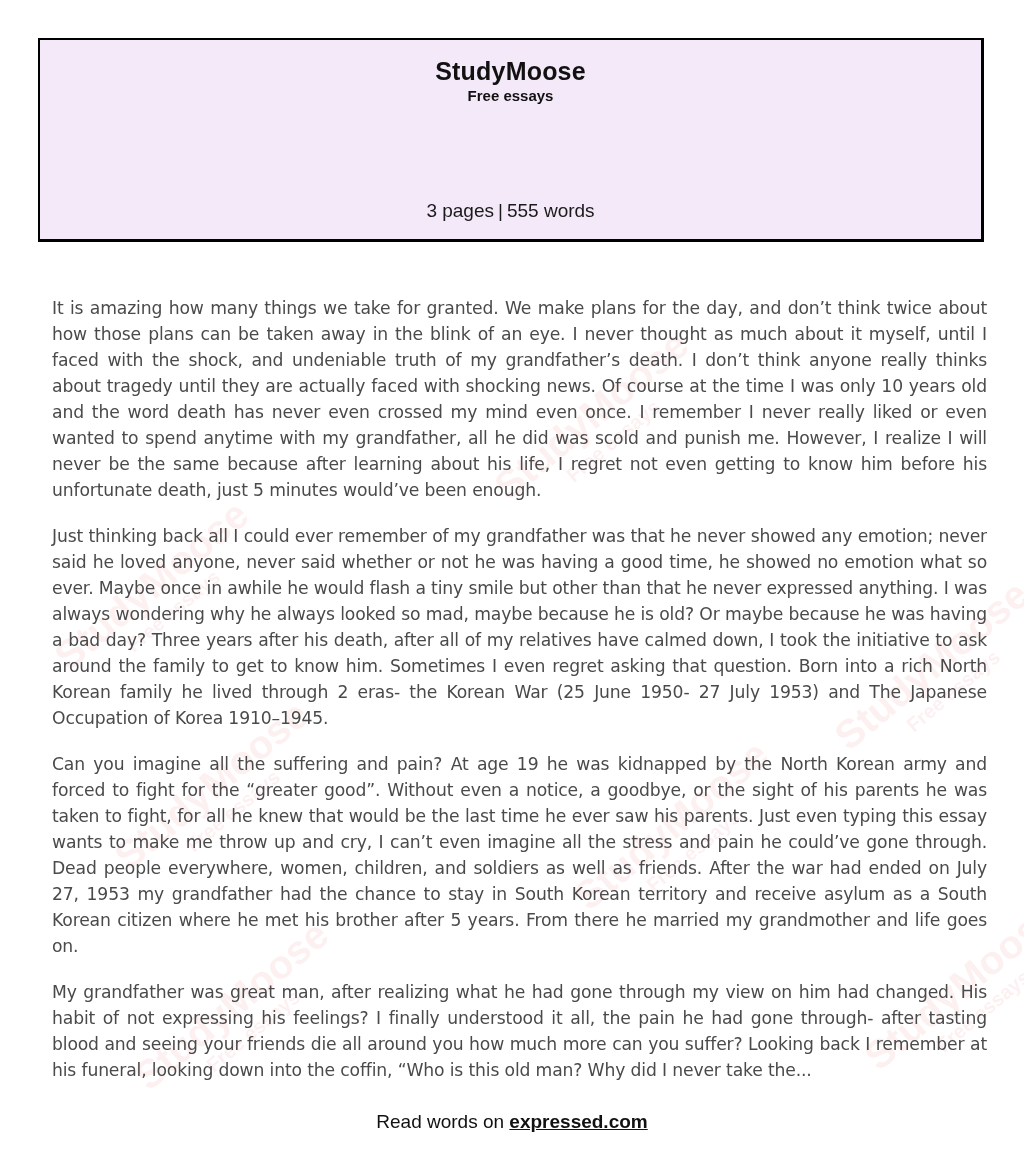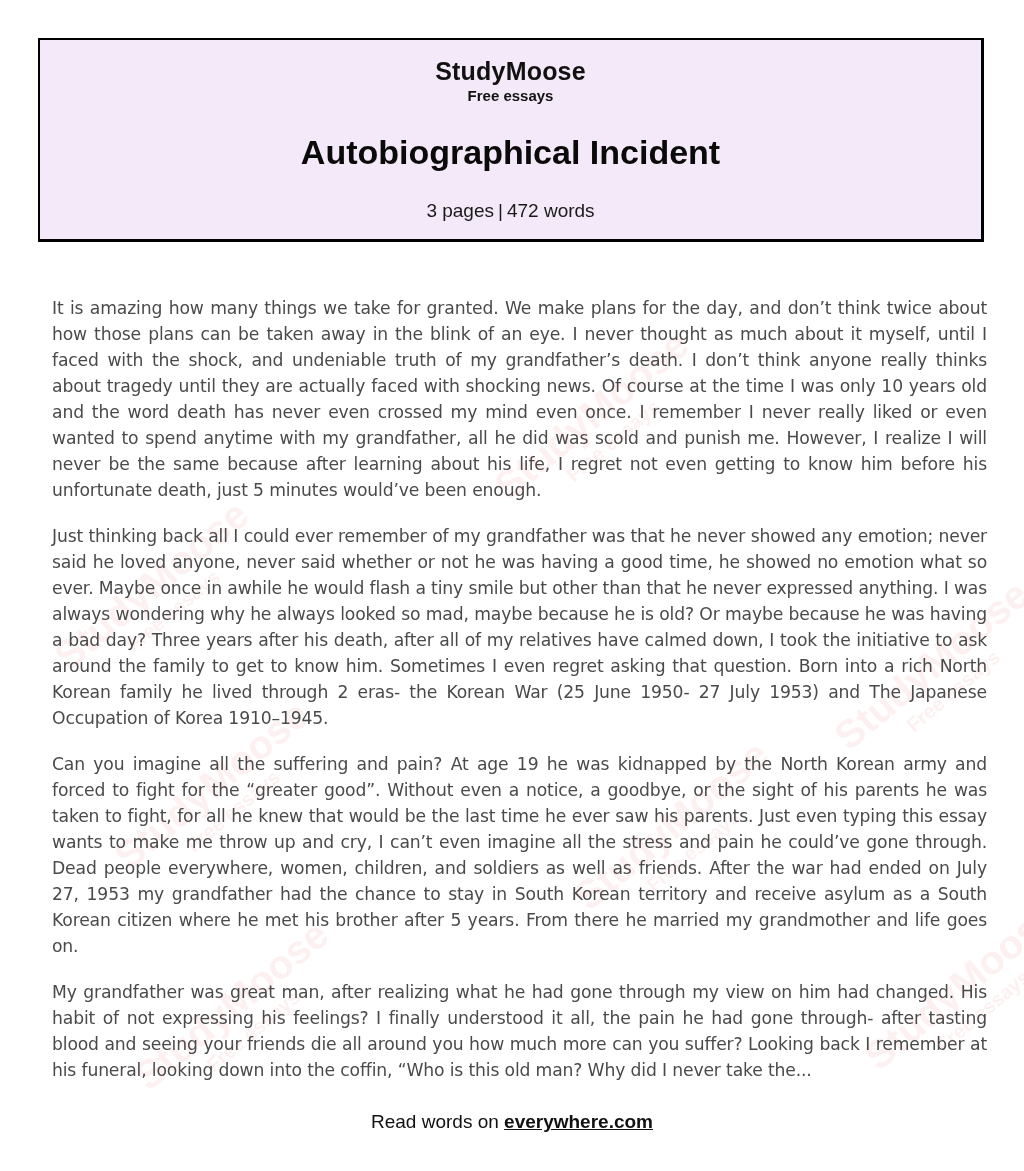--- a/index.html
+++ b/index.html
@@ -127,28 +127,27 @@
   <div class="wm" style="left:820px; top:640px;"><span>StudyMoose</span><small>Free essays</small></div>
   <div class="wm" style="left:100px; top:760px;"><span>StudyMoose</span><small>Free essays</small></div>
   <div class="wm" style="left:560px; top:800px;"><span>StudyMoose</span><small>Free essays</small></div>
   <div class="wm" style="left:120px; top:980px;"><span>StudyMoose</span><small>Free essays</small></div>
   <div class="wm" style="left:850px; top:960px;"><span>StudyMoose</span><small>Free essays</small></div>
 </div>
 
 <div class="header-box">
   <div class="brand">StudyMoose</div>
   <div class="brand-sub">Free essays</div>
-  <h1 class="essay-title" style="margin:0;">Autobiographical Incident</h1>
   <div class="essay-meta">
-    <span>3 pages</span><span class="meta-sep">|</span><span>472 words</span>
+    <span>3 pages</span><span class="meta-sep">|</span><span>555 words</span>
   </div>
 </div>
 
 <div class="essay-body">
   <p>It is amazing how many things we take for granted. We make plans for the day, and don’t think twice about how those plans can be taken away in the blink of an eye. I never thought as much about it myself, until I faced with the shock, and undeniable truth of my grandfather’s death. I don’t think anyone really thinks about tragedy until they are actually faced with shocking news. Of course at the time I was only 10 years old and the word death has never even crossed my mind even once. I remember I never really liked or even wanted to spend anytime with my grandfather, all he did was scold and punish me. However, I realize I will never be the same because after learning about his life, I regret not even getting to know him before his unfortunate death, just 5 minutes would’ve been enough.</p>
   <p>Just thinking back all I could ever remember of my grandfather was that he never showed any emotion; never said he loved anyone, never said whether or not he was having a good time, he showed no emotion what so ever. Maybe once in awhile he would flash a tiny smile but other than that he never expressed anything. I was always wondering why he always looked so mad, maybe because he is old? Or maybe because he was having a bad day? Three years after his death, after all of my relatives have calmed down, I took the initiative to ask around the family to get to know him. Sometimes I even regret asking that question. Born into a rich North Korean family he lived through 2 eras- the Korean War (25 June 1950- 27 July 1953) and The Japanese Occupation of Korea 1910–1945.</p>
   <p>Can you imagine all the suffering and pain? At age 19 he was kidnapped by the North Korean army and forced to fight for the “greater good”. Without even a notice, a goodbye, or the sight of his parents he was taken to fight, for all he knew that would be the last time he ever saw his parents. Just even typing this essay wants to make me throw up and cry, I can’t even imagine all the stress and pain he could’ve gone through. Dead people everywhere, women, children, and soldiers as well as friends. After the war had ended on July 27, 1953 my grandfather had the chance to stay in South Korean territory and receive asylum as a South Korean citizen where he met his brother after 5 years. From there he married my grandmother and life goes on.</p>
   <p>My grandfather was great man, after realizing what he had gone through my view on him had changed. His habit of not expressing his feelings? I finally understood it all, the pain he had gone through- after tasting blood and seeing your friends die all around you how much more can you suffer? Looking back I remember at his funeral, looking down into the coffin, “Who is this old man? Why did I never take the...</p>
 </div>
 
 <div class="read-more">
-  <span>Read words on </span><a>everywhere.com</a>
+  <span>Read words on </span><a>expressed.com</a>
 </div>
 
 </body></html>

